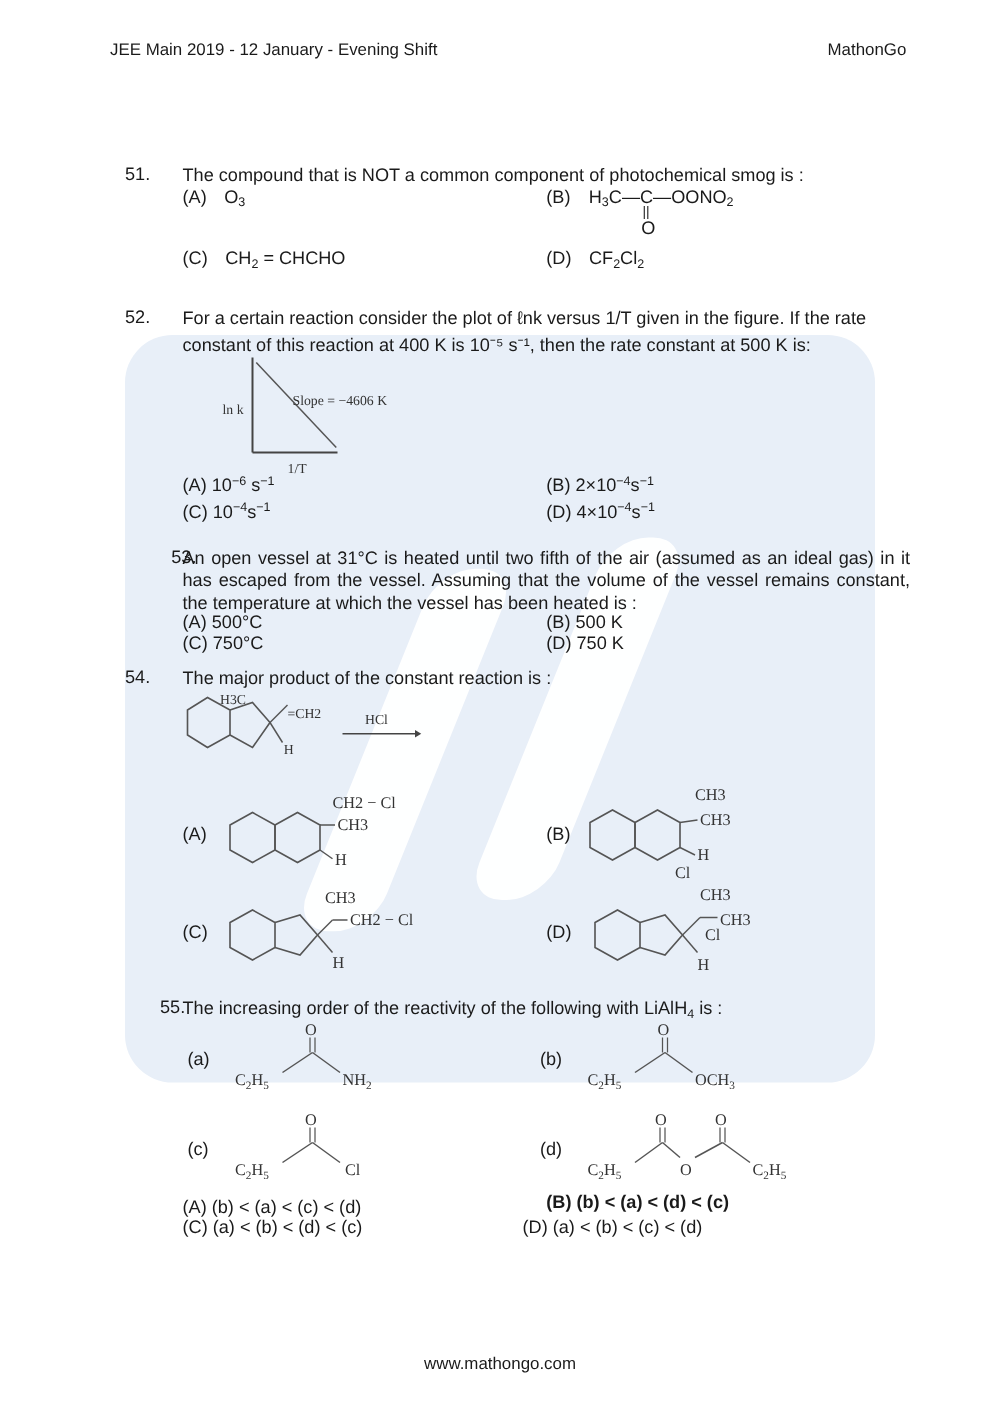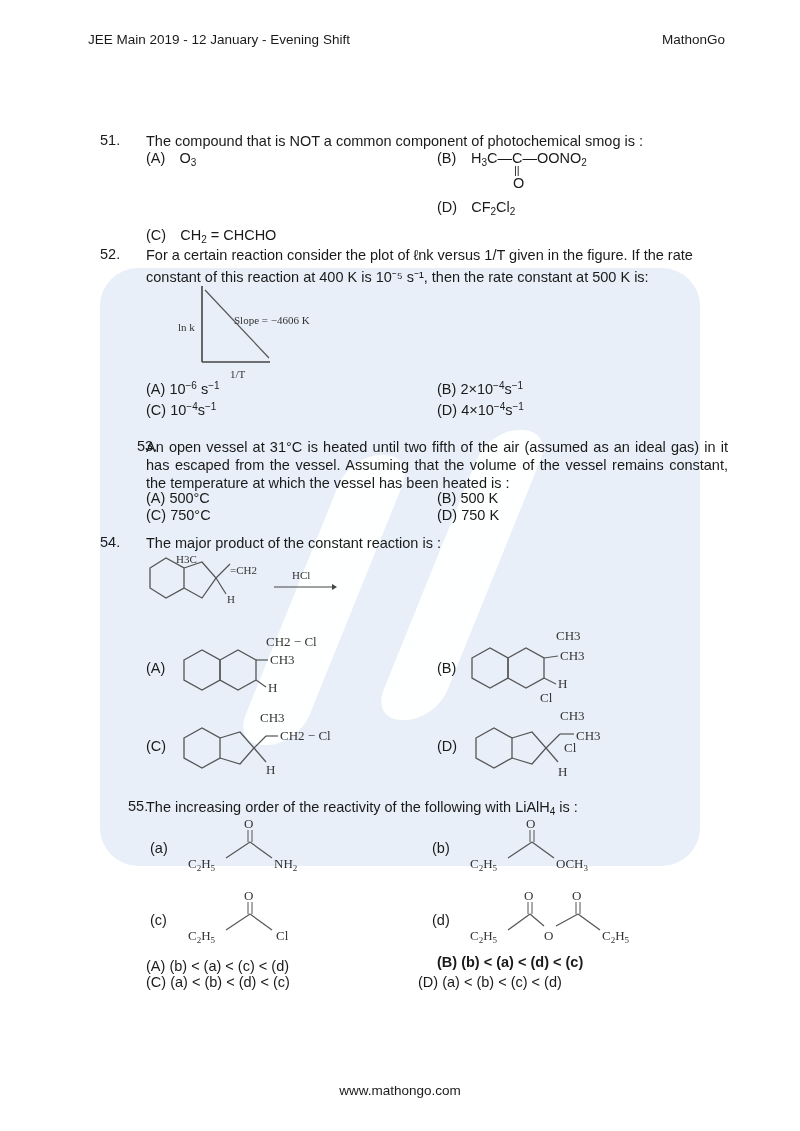--- a/index.html
+++ b/index.html
@@ -41,21 +41,21 @@
     <span style="margin-left:10px;">O<sub>3</sub></span>
   </div>
 
   <div class="opt" style="left:437px; top:150px;">
     <span>(B)</span>
     <span style="position:absolute; left:34px; top:0;">H<sub>3</sub>C—C—OONO<sub>2</sub></span>
     <span style="position:absolute; left:77px; top:14px; font-size:11px;">||</span>
     <span style="position:absolute; left:76px; top:25px;">O</span>
   </div>
 
-  <div class="opt" style="left:146px; top:199px;margin-top:28px;">
+  <div class="opt" style="left:146px; top:199px;">
     <span>(C)</span>
     <span style="margin-left:10px;">CH<sub>2</sub> = CHCHO</span>
   </div>
 
   <div class="opt" style="left:437px; top:199px;">
     <span>(D)</span>
     <span style="margin-left:10px;">CF<sub>2</sub>Cl<sub>2</sub></span>
   </div>
 </div>
 

